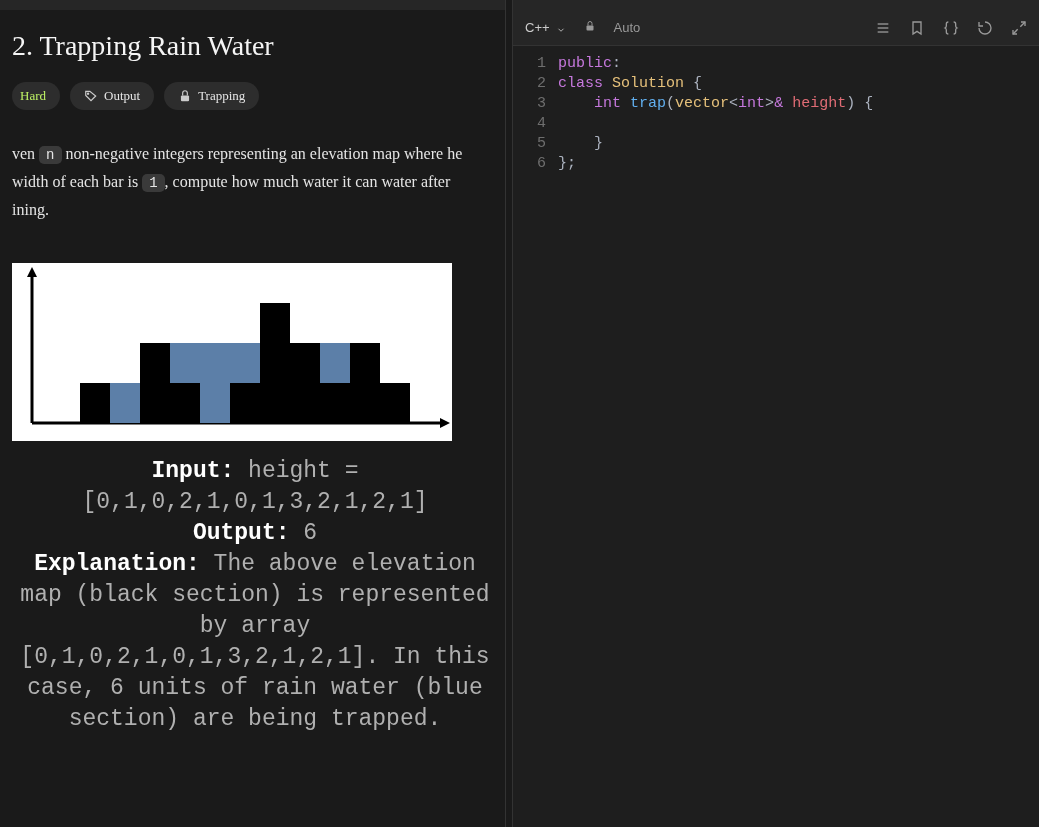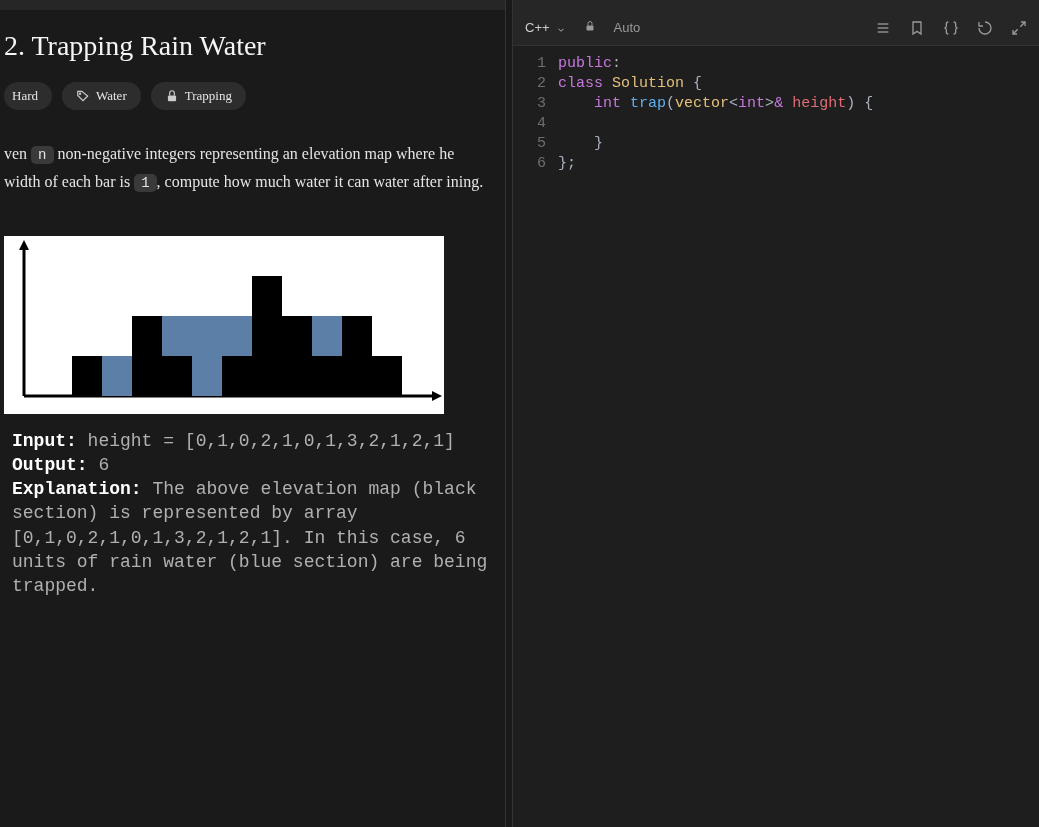--- a/index.html
+++ b/index.html
@@ -17,21 +17,21 @@
   height: 100%;
   background: #1a1a1a;
   overflow-y: auto;
   padding: 0;
 }
 .top-bar-left {
   height: 10px;
   background: #262626;
 }
 .problem-content {
-  padding: 20px 15px 20px 4px;
+  padding: 20px 15px 20px 12px;
 }
 .problem-title {
   font-size: 28px;
   font-weight: normal;
   color: #f5f5f5;
   margin-bottom: 20px;
   margin-left: 0;
 }
 .tags-row {
   display: flex;
@@ -42,21 +42,21 @@
   background: #2d2d2d;
   border-radius: 18px;
   padding: 6px 14px;
   font-size: 13px;
   display: inline-flex;
   align-items: center;
   gap: 6px;
   font-family: Georgia, serif;
 }
 .tag.hard {
-  color: #e5e5e5;
+  color: #bef264;
   padding-left: 8px;
 }
 .tag-icon {
   width: 14px;
   height: 14px;
   display: inline-flex;
   align-items: center;
   justify-content: center;
 }
 .description {
@@ -83,26 +83,27 @@
   height: 178px;
   position: relative;
   margin-bottom: 15px;
 }
 .diagram svg {
   width: 100%;
   height: 100%;
 }
 pre.example-block {
   font-family: 'Courier New', Consolas, monospace;
-  font-size: 18px;
+  font-size: 23px;
   line-height: 1.35;
   color: #b0b0b0;
   white-space: pre-wrap;
   margin-bottom: 25px;
   padding-left: 8px;
+  text-align: center;
 }
 pre.example-block b {
   color: #fff;
   font-weight: bold;
 }
 
 .divider {
   width: 8px;
   background: #1a1a1a;
   border-left: 1px solid #333;
@@ -201,21 +202,21 @@
 
     <div class="tags-row">
       <span class="tag hard">Hard</span>
       <span class="tag">
         <span class="tag-icon">
           <svg viewBox="0 0 24 24" fill="none" stroke="#ccc" stroke-width="2">
               <path d="M20 12l-8 8-9-9V4h7l10 8z"></path>
               <circle cx="7" cy="8" r="1" fill="#ccc"></circle>
             </svg>
         </span>
-        <span>Water</span>
+        <span>Output</span>
       </span>
       <span class="tag">
         <span class="tag-icon">
           <svg viewBox="0 0 24 24" fill="#ccc">
               <rect x="5" y="11" width="14" height="10" rx="2"></rect>
               <path d="M8 11V7a4 4 0 018 0v4" fill="none" stroke="#ccc" stroke-width="2"></path>
             </svg>
         </span>
         <span>Trapping</span>
       </span>

